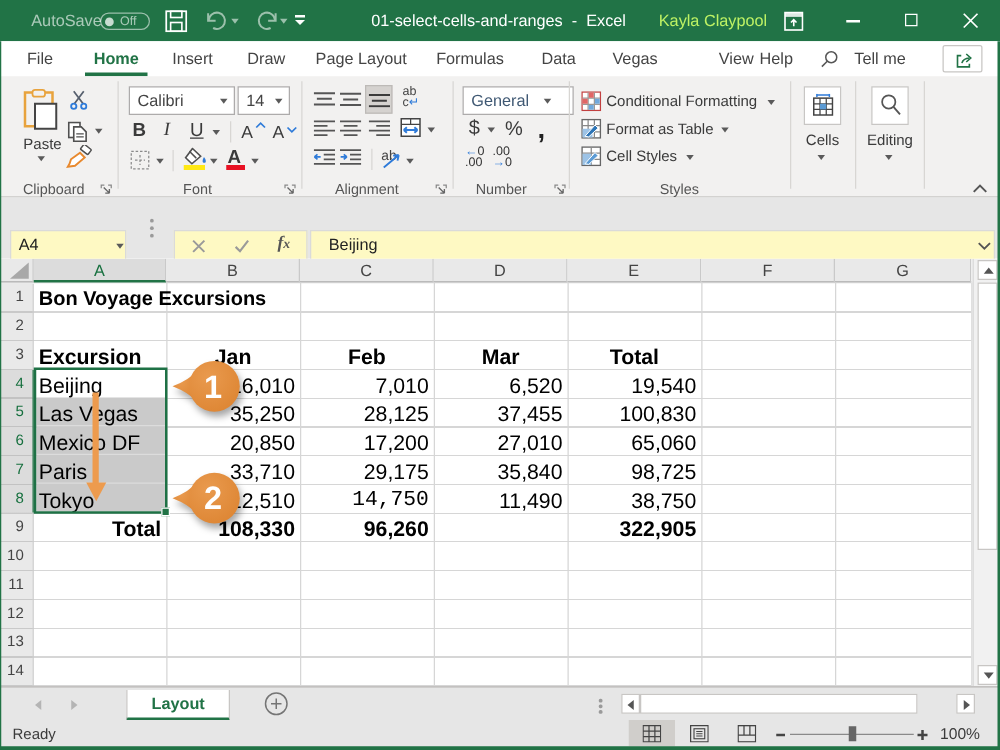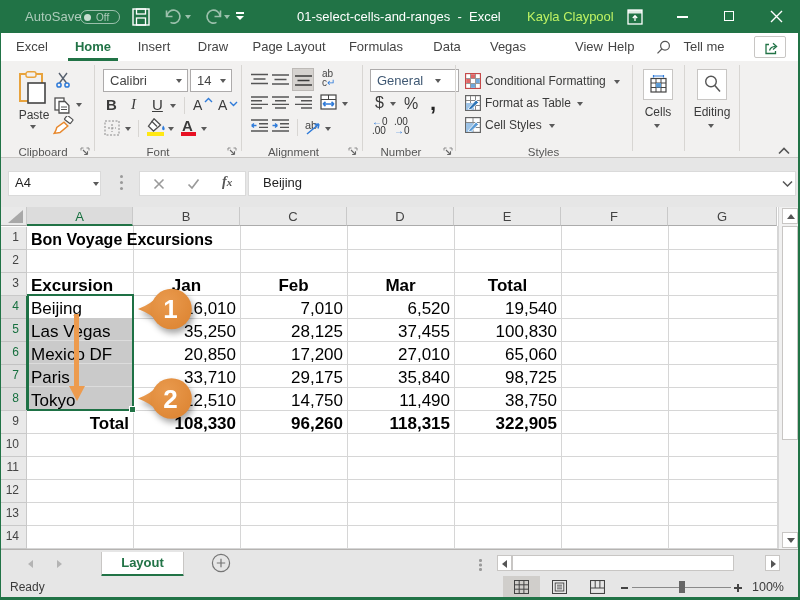--- a/index.html
+++ b/index.html
@@ -19,21 +19,21 @@
   
   #ribbon { left:0; top:61px; width:800px; height:97px; background:#f2f1f0; border-bottom:1px solid #c9c7c5; }
   .gsep { position:absolute; top:4px; width:1px; height:86px; background:#d8d6d3; }
   .glabel { position:absolute; top:85px; width:100%; font-size:11.5px; color:#555; text-align:center; }
   .rbtext { font-size:12px; color:#3b3b3b; }
   .combo { position:absolute; background:#fff; border:1px solid #adabab; font-size:13px; color:#444; }
   .dda { display:inline-block; width:0; height:0; border-left:3.5px solid transparent; border-right:3.5px solid transparent; border-top:4px solid #5a5a5a; }
 
   
   #fbar { left:0; top:158px; width:800px; height:49px; background:#e6e6e6; }
-  .fwhite { position:absolute; top:13px; height:25px; background:#ffffff; border:1px solid #dadada; }
+  .fwhite { position:absolute; top:26px; height:25px; background:#fef9c3; border:1px solid #dadada; }
 
   
   #grid { left:0; top:207px; width:800px; height:342px; background:#fff; overflow:hidden; }
   .colhdr { position:absolute; top:0; height:19px; line-height:19px; font-size:13px; color:#444; text-align:center; background:#e9e9e9; border-right:1px solid #c9c9c9; border-bottom:1px solid #ababab; }
   .rowhdr { position:absolute; left:0; width:26px; height:23px; line-height:23px; font-size:12px; color:#444; text-align:right; padding-right:7px; }
   .cell { position:absolute; height:23px; line-height:23px; font-size:17px; color:#000; white-space:nowrap; padding-top:1px; }
   .vline { position:absolute; top:19px; width:1px; height:323px; background:#d6d6d6; }
 
   
   #tabbar { left:0; top:549px; width:800px; height:27px; background:#e6e6e6; border-top:1px solid #b5b3b1; }
@@ -84,21 +84,21 @@
     <div class="abs" style="left:677px;top:16px;width:11px;height:1.5px;background:#fff;"></div>
 
     <div class="abs" style="left:724px;top:11px;width:10px;height:10px;border:1.3px solid #fff;"></div>
 
     <svg class="abs" style="left:770px;top:10px;" width="13" height="13" viewBox="0 0 13 13">
       <path d="M1 1 L12 12 M12 1 L1 12" stroke="#fff" stroke-width="1.4"></path>
     </svg>
   </div>
 
   <div id="tabrow" class="abs">
-    <div class="rtab" style="left:12px;width:40px;">Excel</div>
+    <div class="rtab" style="left:12px;width:40px;">File</div>
     <div class="rtab" style="left:68px;width:50px;color:#217346;font-weight:bold;border-bottom:3px solid #217346;">Home</div>
     <div class="rtab" style="left:127px;width:54px;">Insert</div>
     <div class="rtab" style="left:188px;width:50px;">Draw</div>
     <div class="rtab" style="left:244px;width:90px;">Page Layout</div>
     <div class="rtab" style="left:340px;width:72px;">Formulas</div>
     <div class="rtab" style="left:425px;width:44px;">Data</div>
     <div class="rtab" style="left:478px;width:60px;">Vegas</div>
     <div class="rtab" style="left:566px;width:46px;text-align:center;">View</div>
     <div class="rtab" style="left:599px;width:44px;">Help</div>
     <svg class="abs" style="left:656px;top:7px;" width="15" height="15" viewBox="0 0 15 15">
@@ -409,28 +409,27 @@
     <div class="cell" style="left:454px;top:112px;width:103px;text-align:right;">100,830</div>
     <div class="cell" style="left:133px;top:135px;width:103px;text-align:right;">20,850</div>
     <div class="cell" style="left:240px;top:135px;width:103px;text-align:right;">17,200</div>
     <div class="cell" style="left:347px;top:135px;width:103px;text-align:right;">27,010</div>
     <div class="cell" style="left:454px;top:135px;width:103px;text-align:right;">65,060</div>
     <div class="cell" style="left:133px;top:158px;width:103px;text-align:right;">33,710</div>
     <div class="cell" style="left:240px;top:158px;width:103px;text-align:right;">29,175</div>
     <div class="cell" style="left:347px;top:158px;width:103px;text-align:right;">35,840</div>
     <div class="cell" style="left:454px;top:158px;width:103px;text-align:right;">98,725</div>
     <div class="cell" style="left:133px;top:181px;width:103px;text-align:right;">12,510</div>
-    <div class="cell" style="left:240px;top:181px;width:103px;text-align:right;">14,750</div>
+    <div class="cell" style="left:240px;top:181px;width:103px;text-align:right;font-family:Liberation Mono, monospace;">14,750</div>
     <div class="cell" style="left:347px;top:181px;width:103px;text-align:right;">11,490</div>
     <div class="cell" style="left:454px;top:181px;width:103px;text-align:right;">38,750</div>
 
     <div class="cell" style="left:27px;top:204px;width:102px;text-align:right;font-weight:bold;">Total</div>
     <div class="cell" style="left:133px;top:204px;width:103px;text-align:right;font-weight:bold;">108,330</div>
     <div class="cell" style="left:240px;top:204px;width:103px;text-align:right;font-weight:bold;">96,260</div>
-    <div class="cell" style="left:347px;top:204px;width:103px;text-align:right;font-weight:bold;">118,315</div>
     <div class="cell" style="left:454px;top:204px;width:103px;text-align:right;font-weight:bold;">322,905</div>
 
     <div class="abs" style="left:27px;top:87px;width:107px;height:117px;border:2px solid #1e7145;"></div>
 
     <div class="abs" style="left:129px;top:199px;width:7px;height:7px;background:#217346;border:1px solid #fff;"></div>
 
     <div class="abs" style="left:778px;top:0;width:22px;height:342px;background:#f1f1f1;border-left:1px solid #d6d6d6;">
       <div class="abs" style="left:3px;top:1px;width:16px;height:16px;background:#fff;border:1px solid #c8c6c4;">
         <div class="abs" style="left:3.5px;top:5px;width:0;height:0;border-left:4px solid transparent;border-right:4px solid transparent;border-bottom:5px solid #555;"></div>
       </div>

